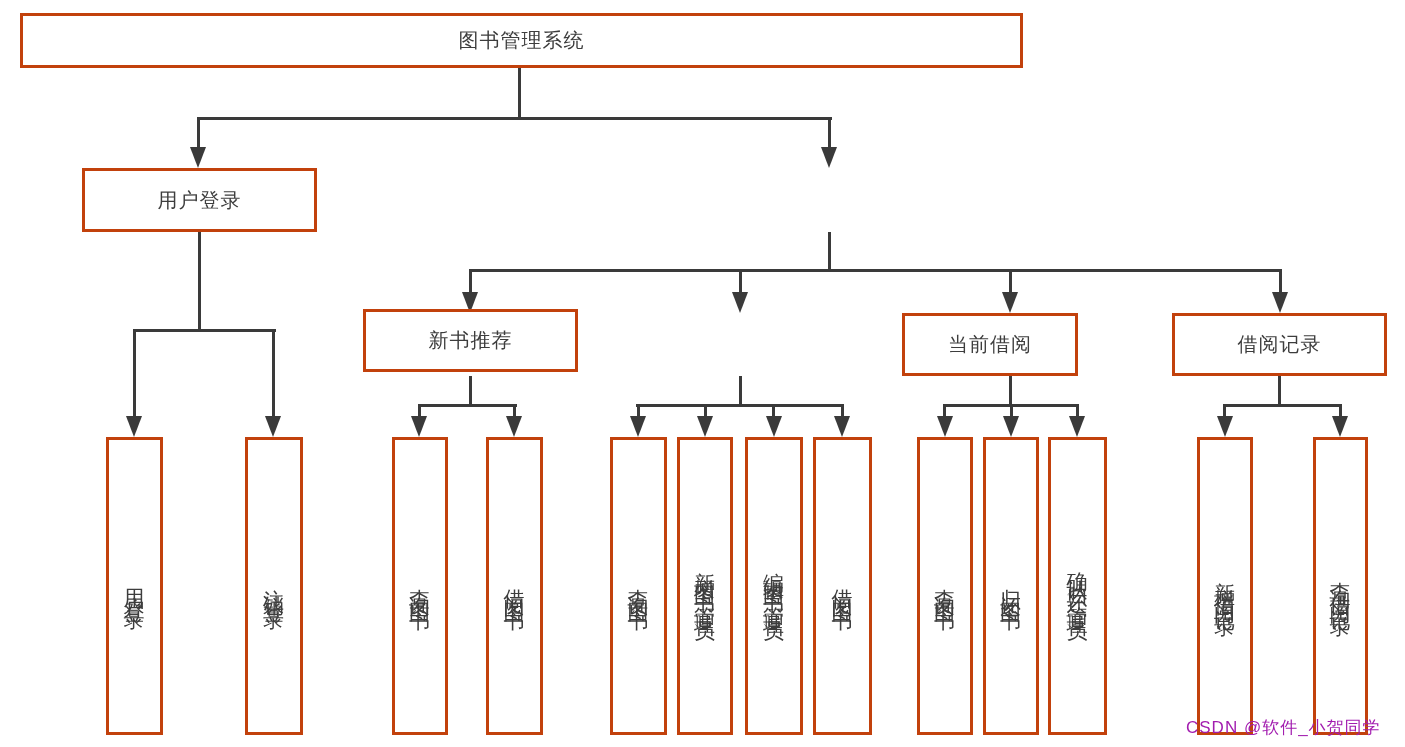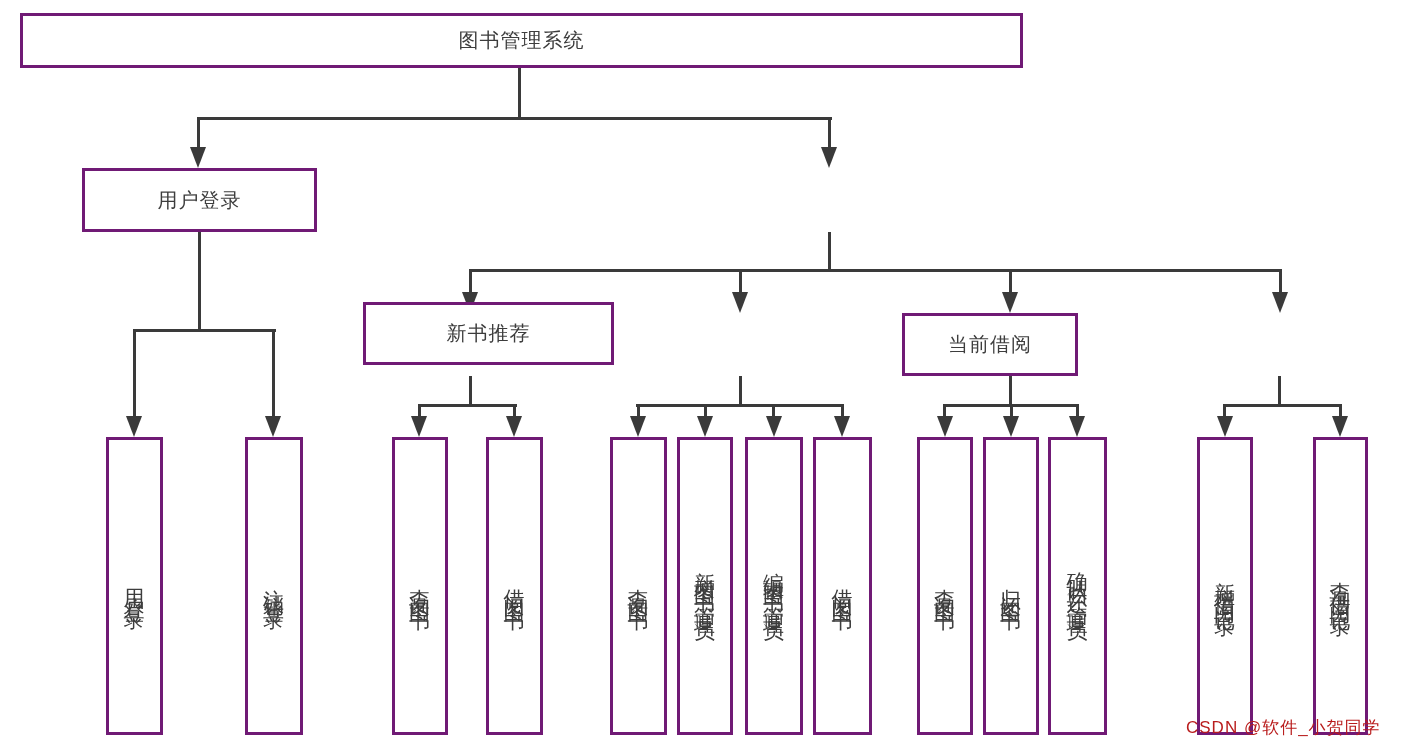--- a/index.html
+++ b/index.html
@@ -6,21 +6,21 @@
   #canvas{
     position:relative;
     width:1405px;height:747px;
     background:#ffffff;
     font-family:"Liberation Sans", sans-serif;
     overflow:hidden;
   }
   .node{
     position:absolute;
     box-sizing:border-box;
-    border:3px solid #701a75;
+    border:3px solid #c2410c;
     background:#ffffff;
     display:flex;
     align-items:center;
     justify-content:center;
     color:#3d3d3d;
     text-align:center;
   }
   .node.hlabel span{
     font-size:20px;
     letter-spacing:1px;
@@ -39,21 +39,21 @@
   .arr{
     position:absolute;width:0;height:0;
     border-left:8px solid transparent;
     border-right:8px solid transparent;
     border-top:21px solid #3a3a3a;
   }
   .watermark{
     position:absolute;
     left:1186px;top:716px;
     font-size:17px;
-    color:#b91c1c;
+    color:#a21caf;
     letter-spacing:1px;
     white-space:nowrap;
     z-index:5;
   }
 </style>
 </head>
 <body>
 
 <div id="canvas">
 
@@ -83,25 +83,28 @@
   <div class="hline" style="left:469px;top:269px;width:813px"></div>
   <div class="vline" style="left:469px;top:269px;height:24px"></div>
   <div class="arr" style="left:462px;top:292px"></div>
   <div class="vline" style="left:739px;top:269px;height:24px"></div>
   <div class="arr" style="left:732px;top:292px"></div>
   <div class="vline" style="left:1009px;top:269px;height:24px"></div>
   <div class="arr" style="left:1002px;top:292px"></div>
   <div class="vline" style="left:1279px;top:269px;height:24px"></div>
   <div class="arr" style="left:1272px;top:292px"></div>
 
-  <div class="node hlabel" style="left:363px;top:302px;width:251px;height:63px">
+  <div class="node hlabel" style="left:363px;top:309px;width:215px;height:63px">
     <span>新书推荐</span>
   </div>
   <div class="node hlabel" style="left:902px;top:313px;width:176px;height:63px">
     <span>当前借阅</span>
+  </div>
+  <div class="node hlabel" style="left:1172px;top:313px;width:215px;height:63px">
+    <span>借阅记录</span>
   </div>
 
   <div class="vline" style="left:469px;top:376px;height:30px"></div>
   <div class="hline" style="left:418px;top:404px;width:99px"></div>
   <div class="vline" style="left:418px;top:404px;height:13px"></div>
   <div class="arr" style="left:411px;top:416px"></div>
   <div class="vline" style="left:513px;top:404px;height:13px"></div>
   <div class="arr" style="left:506px;top:416px"></div>
 
   <div class="vline" style="left:739px;top:376px;height:30px"></div>

